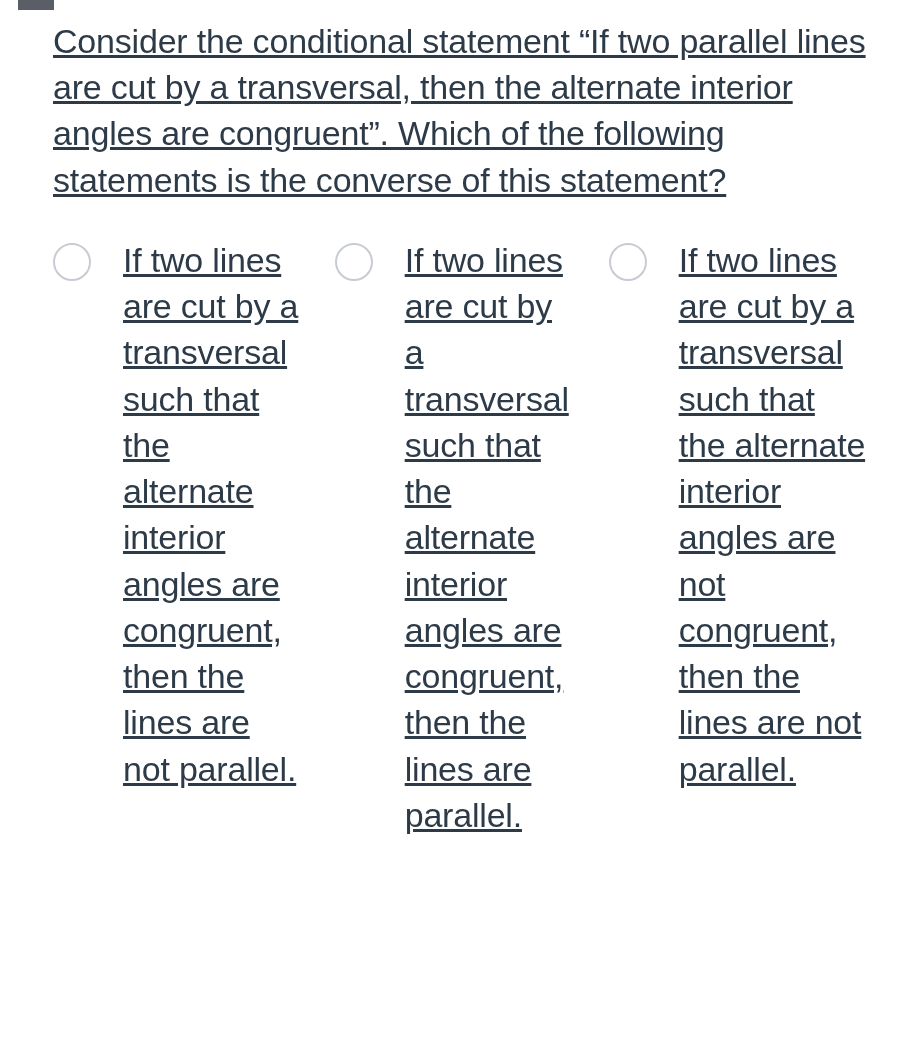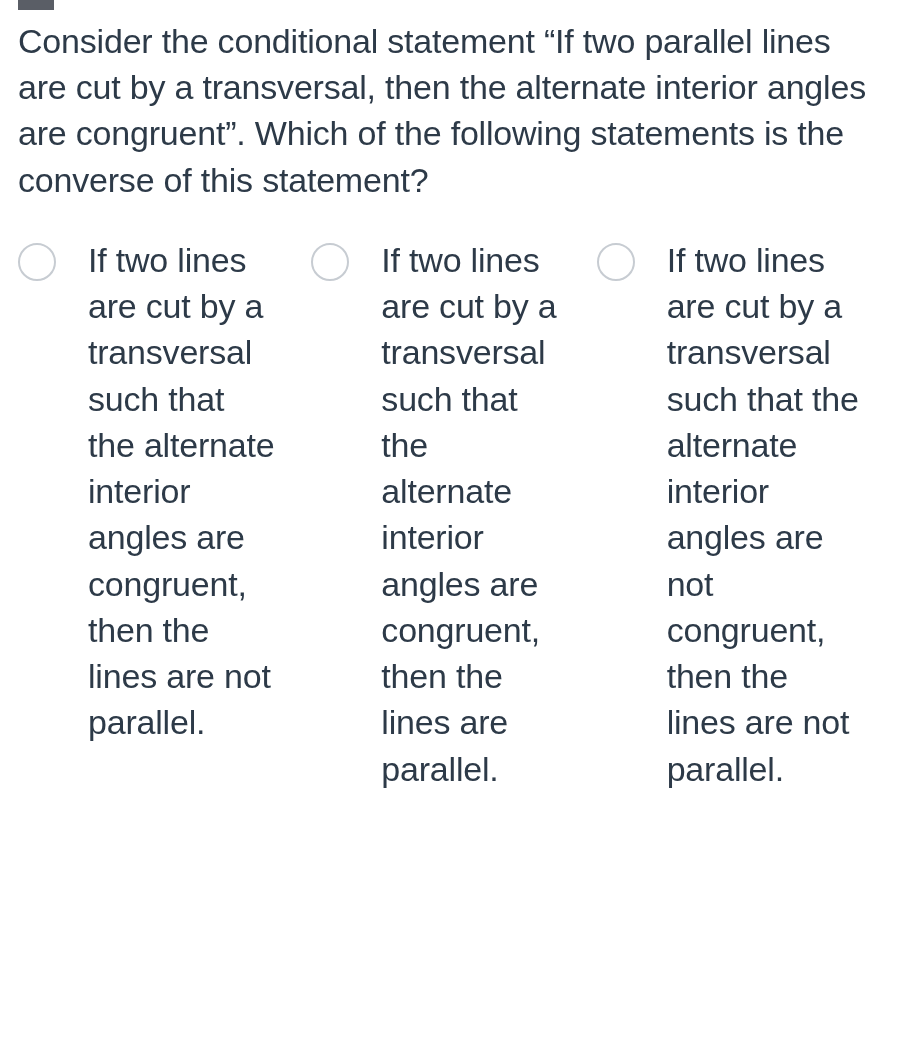--- a/index.html
+++ b/index.html
@@ -15,21 +15,22 @@
       color: #2d3a48;
       padding: 0;
     }
     .top-marker {
       width: 36px;
       height: 10px;
       background: #5a5e66;
       margin-left: 18px;
     }
     .container {
-      padding: 8px 38px 20px 18px;
+      padding: 8px 38px 20px 53px;
+      text-decoration: underline;
     }
     .question-text {
       font-size: 34px;
       line-height: 1.36;
       color: #2d3a48;
       margin-bottom: 34px;
       letter-spacing: -0.2px;
     }
     .options {
       display: flex;

